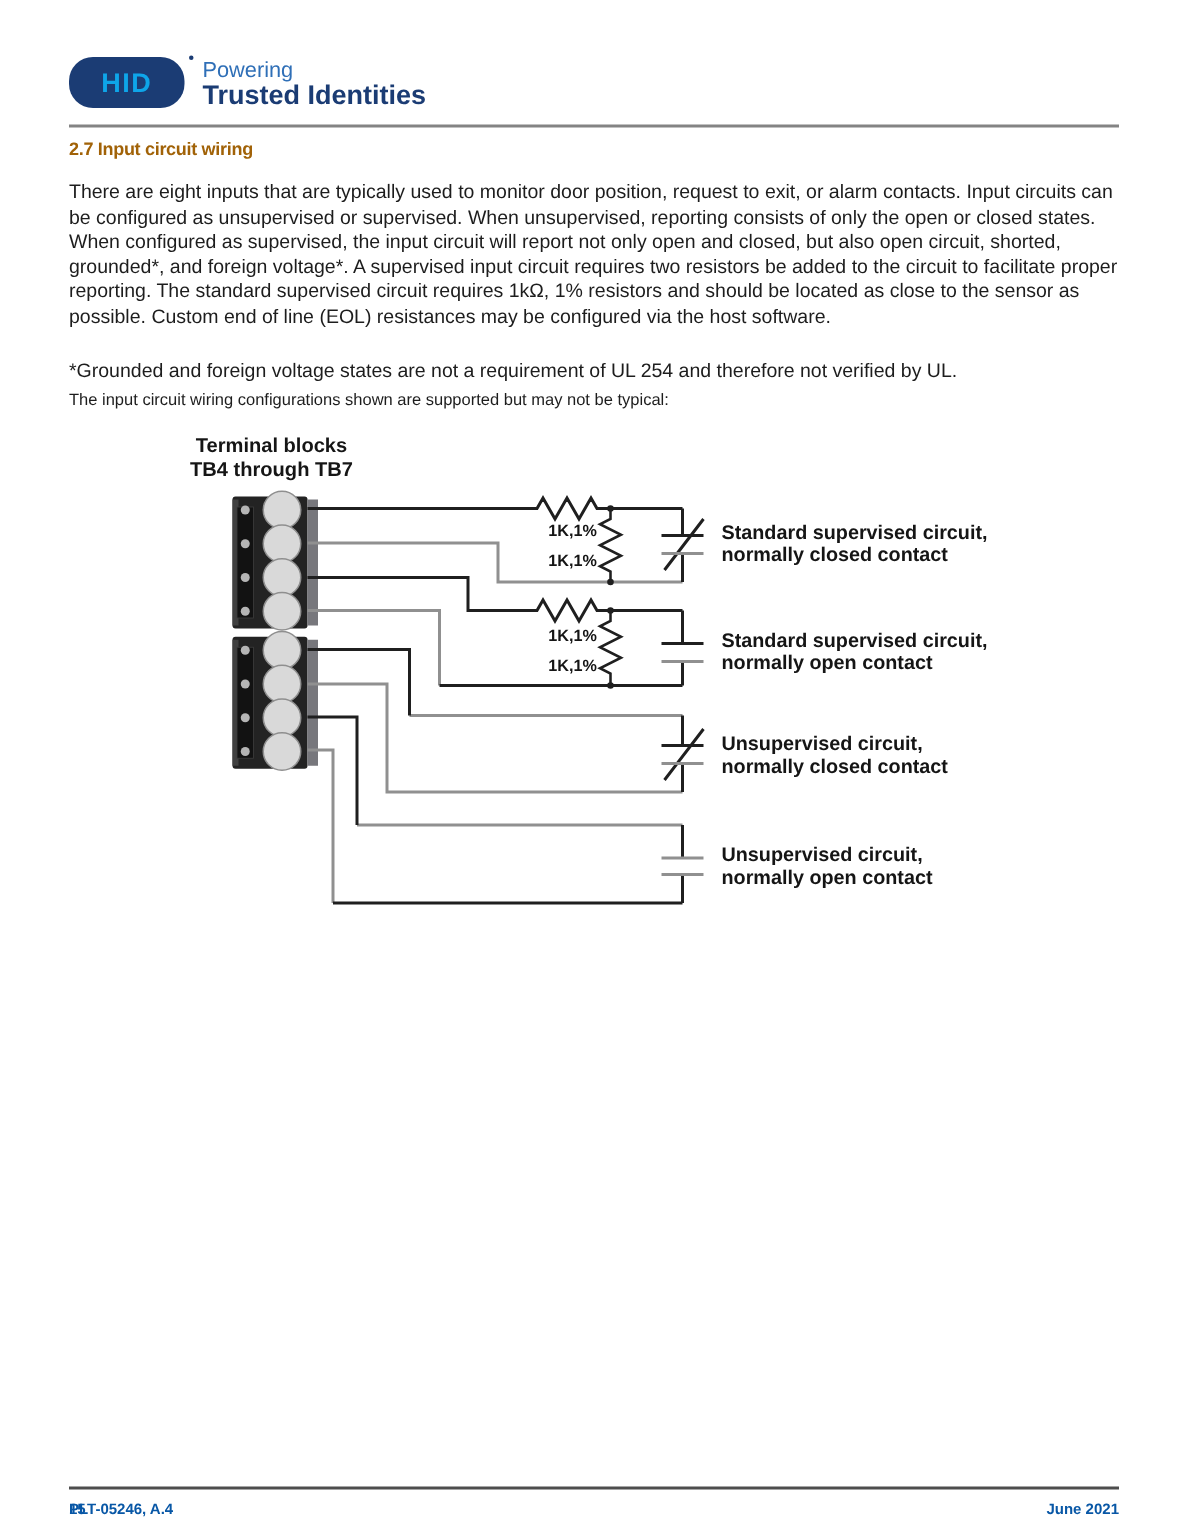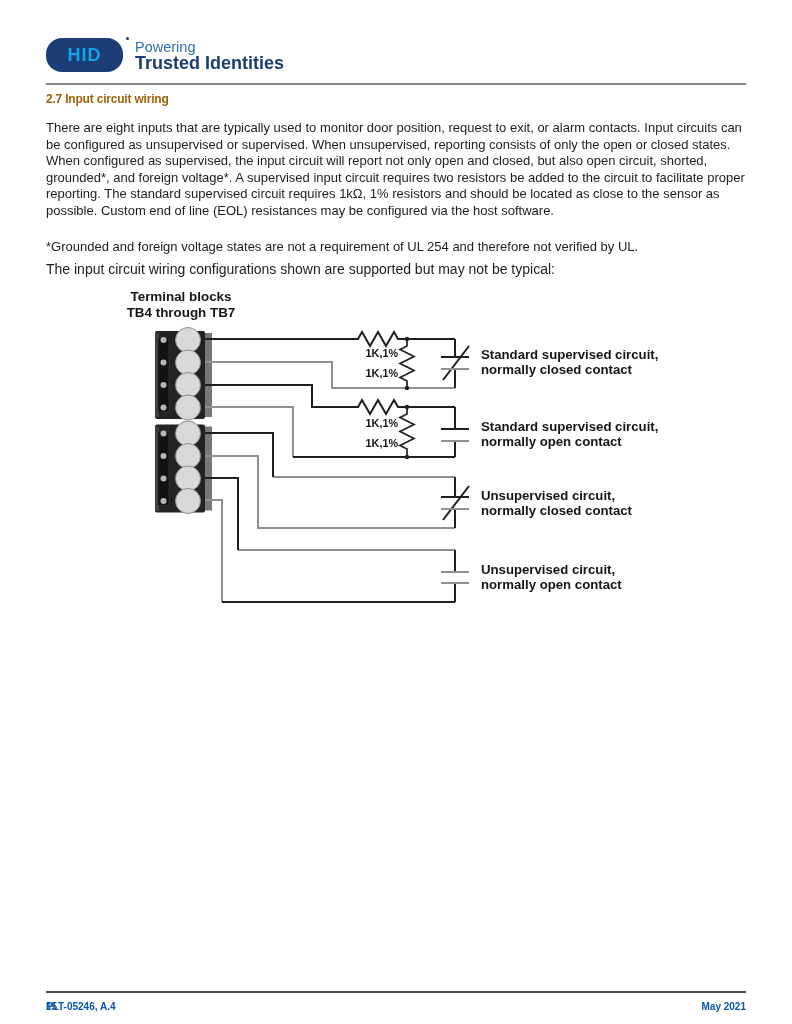--- a/index.html
+++ b/index.html
@@ -31,21 +31,21 @@
   
   .heading {
     position:absolute; left:46px; top:92px; margin:0;
     font-size:12px; font-weight:700; color:#a16207; letter-spacing:-0.2px;
   }
   .para {
     position:absolute; left:46px; top:120px; width:700px; margin:0;
     font-size:13px; line-height:16.6px; color:#1d1d1d;
   }
   .footnote { position:absolute; left:46px; top:239px; width:700px; margin:0; font-size:13px; color:#1d1d1d; }
-  .intro    { position:absolute; left:46px; top:261px; width:700px; margin:0; font-size:14px; color:#1d1d1d; }
+  .intro    { position:absolute; left:46px; top:261px; width:700px; margin:0; font-size:11px; color:#1d1d1d; }
 
   
   .diagram { position:absolute; left:0; top:285px; }
   .tblabel { font:700 13.4px "Liberation Sans", sans-serif; fill:#151515; text-anchor:middle; }
   .clabel  { font:700 13.2px "Liberation Sans", sans-serif; fill:#151515; }
   .rlabel  { font:700 10.8px "Liberation Sans", sans-serif; fill:#151515; text-anchor:end; }
 
   
   .footer-rule { position:absolute; left:46px; top:991px; width:700px; height:1.5px; background:#4d4d4d; }
   .footer-item { position:absolute; top:1001px; font-size:10px; font-weight:700; color:#0857a6; }
@@ -168,15 +168,15 @@
       <text class="clabel" x="481" y="515">normally closed contact</text>
 
       <text class="clabel" x="481" y="574">Unsupervised circuit,</text>
       <text class="clabel" x="481" y="589">normally open contact</text>
     </g>
   </svg>
 
   <div class="footer-rule"></div>
   <div class="footer-item footer-left">PLT-05246, A.4</div>
   <div class="footer-item footer-center">15</div>
-  <div class="footer-item footer-right">May 2021</div>
+  <div class="footer-item footer-right">June 2021</div>
 
 </div>
 
 </body></html>

